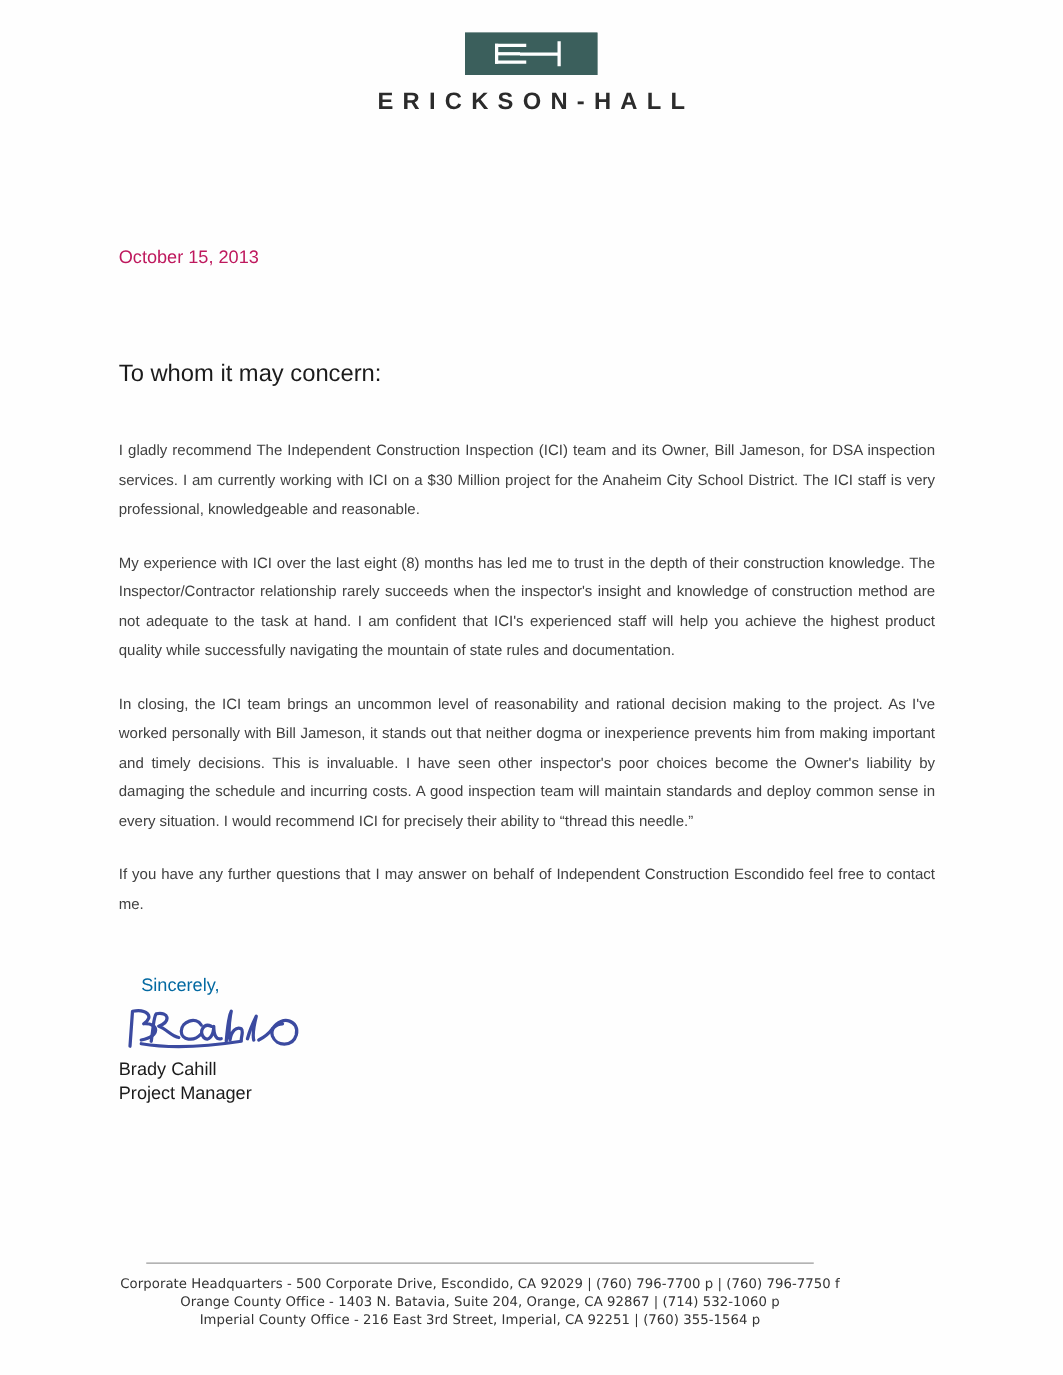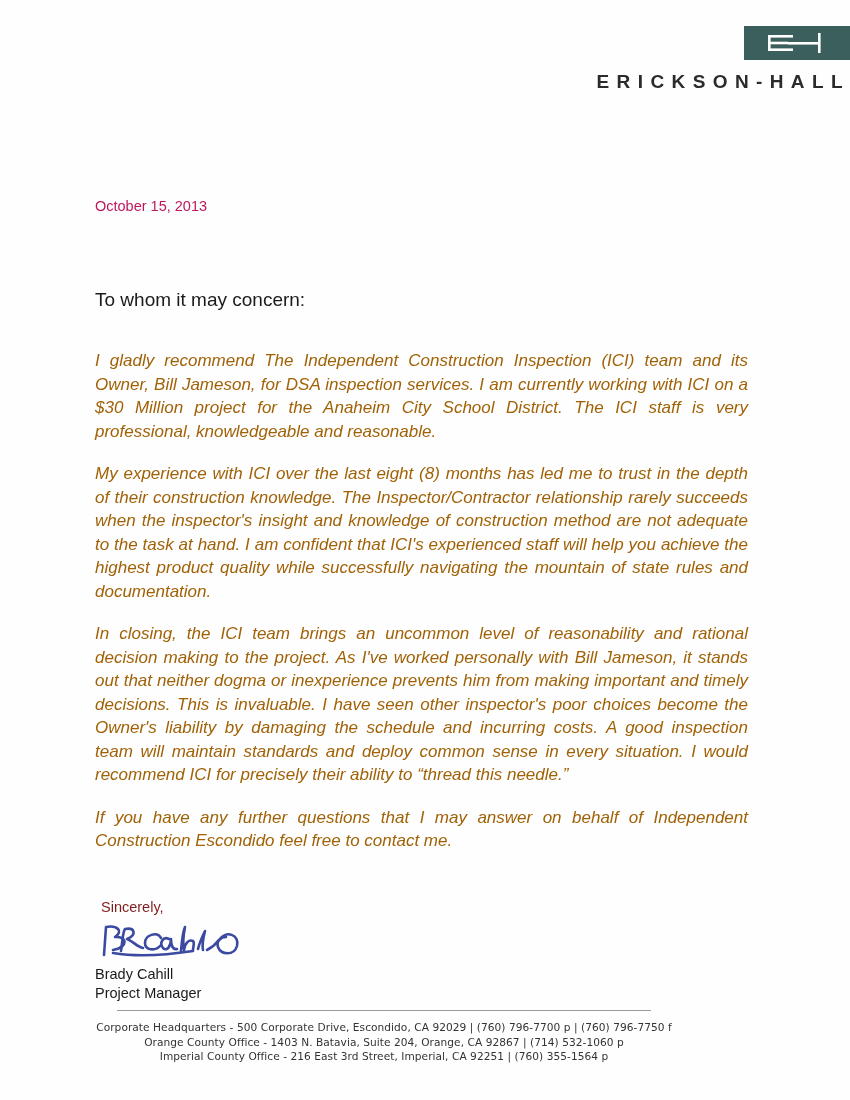--- a/index.html
+++ b/index.html
@@ -22,21 +22,21 @@
     height: 1100px;
     background: #fefefe;
   }
 
   
   .letterhead {
     position: absolute;
     top: 26px;
     left: 0;
     width: 850px;
-    text-align: right;
+    text-align: center;
   }
   .logo-mark {
     display: inline-block;
     width: 106px;
     height: 34px;
     background: #3b5f5c;
     position: relative;
     vertical-align: middle;
   }
   .logo-mark svg {
@@ -64,37 +64,36 @@
     font-size: 14.5px;
     color: #be185d;
     margin: 0 0 0 0;
   }
   .salutation {
     font-size: 19px;
     color: #1b1b1b;
     margin: 75px 0 0 0;
   }
   .para {
-    font-size: 17px;
+    font-size: 12px;
     line-height: 23.5px;
-    color: #a16207;
+    color: #404040;
     text-align: justify;
     margin: 0;
-    font-style: italic;
   }
   .para + .para {
     margin-top: 19px;
   }
   .para-first {
     margin-top: 38px;
   }
   .closing {
     font-size: 14.5px;
-    color: #7f1d1d;
-    margin: 46px 0 0 6px;
+    color: #0369a1;
+    margin: 46px 0 0 18px;
   }
 
   
   .signature-area {
     margin-top: 2px;
     height: 48px;
     position: relative;
   }
   .signature-ink {
     position: absolute;

